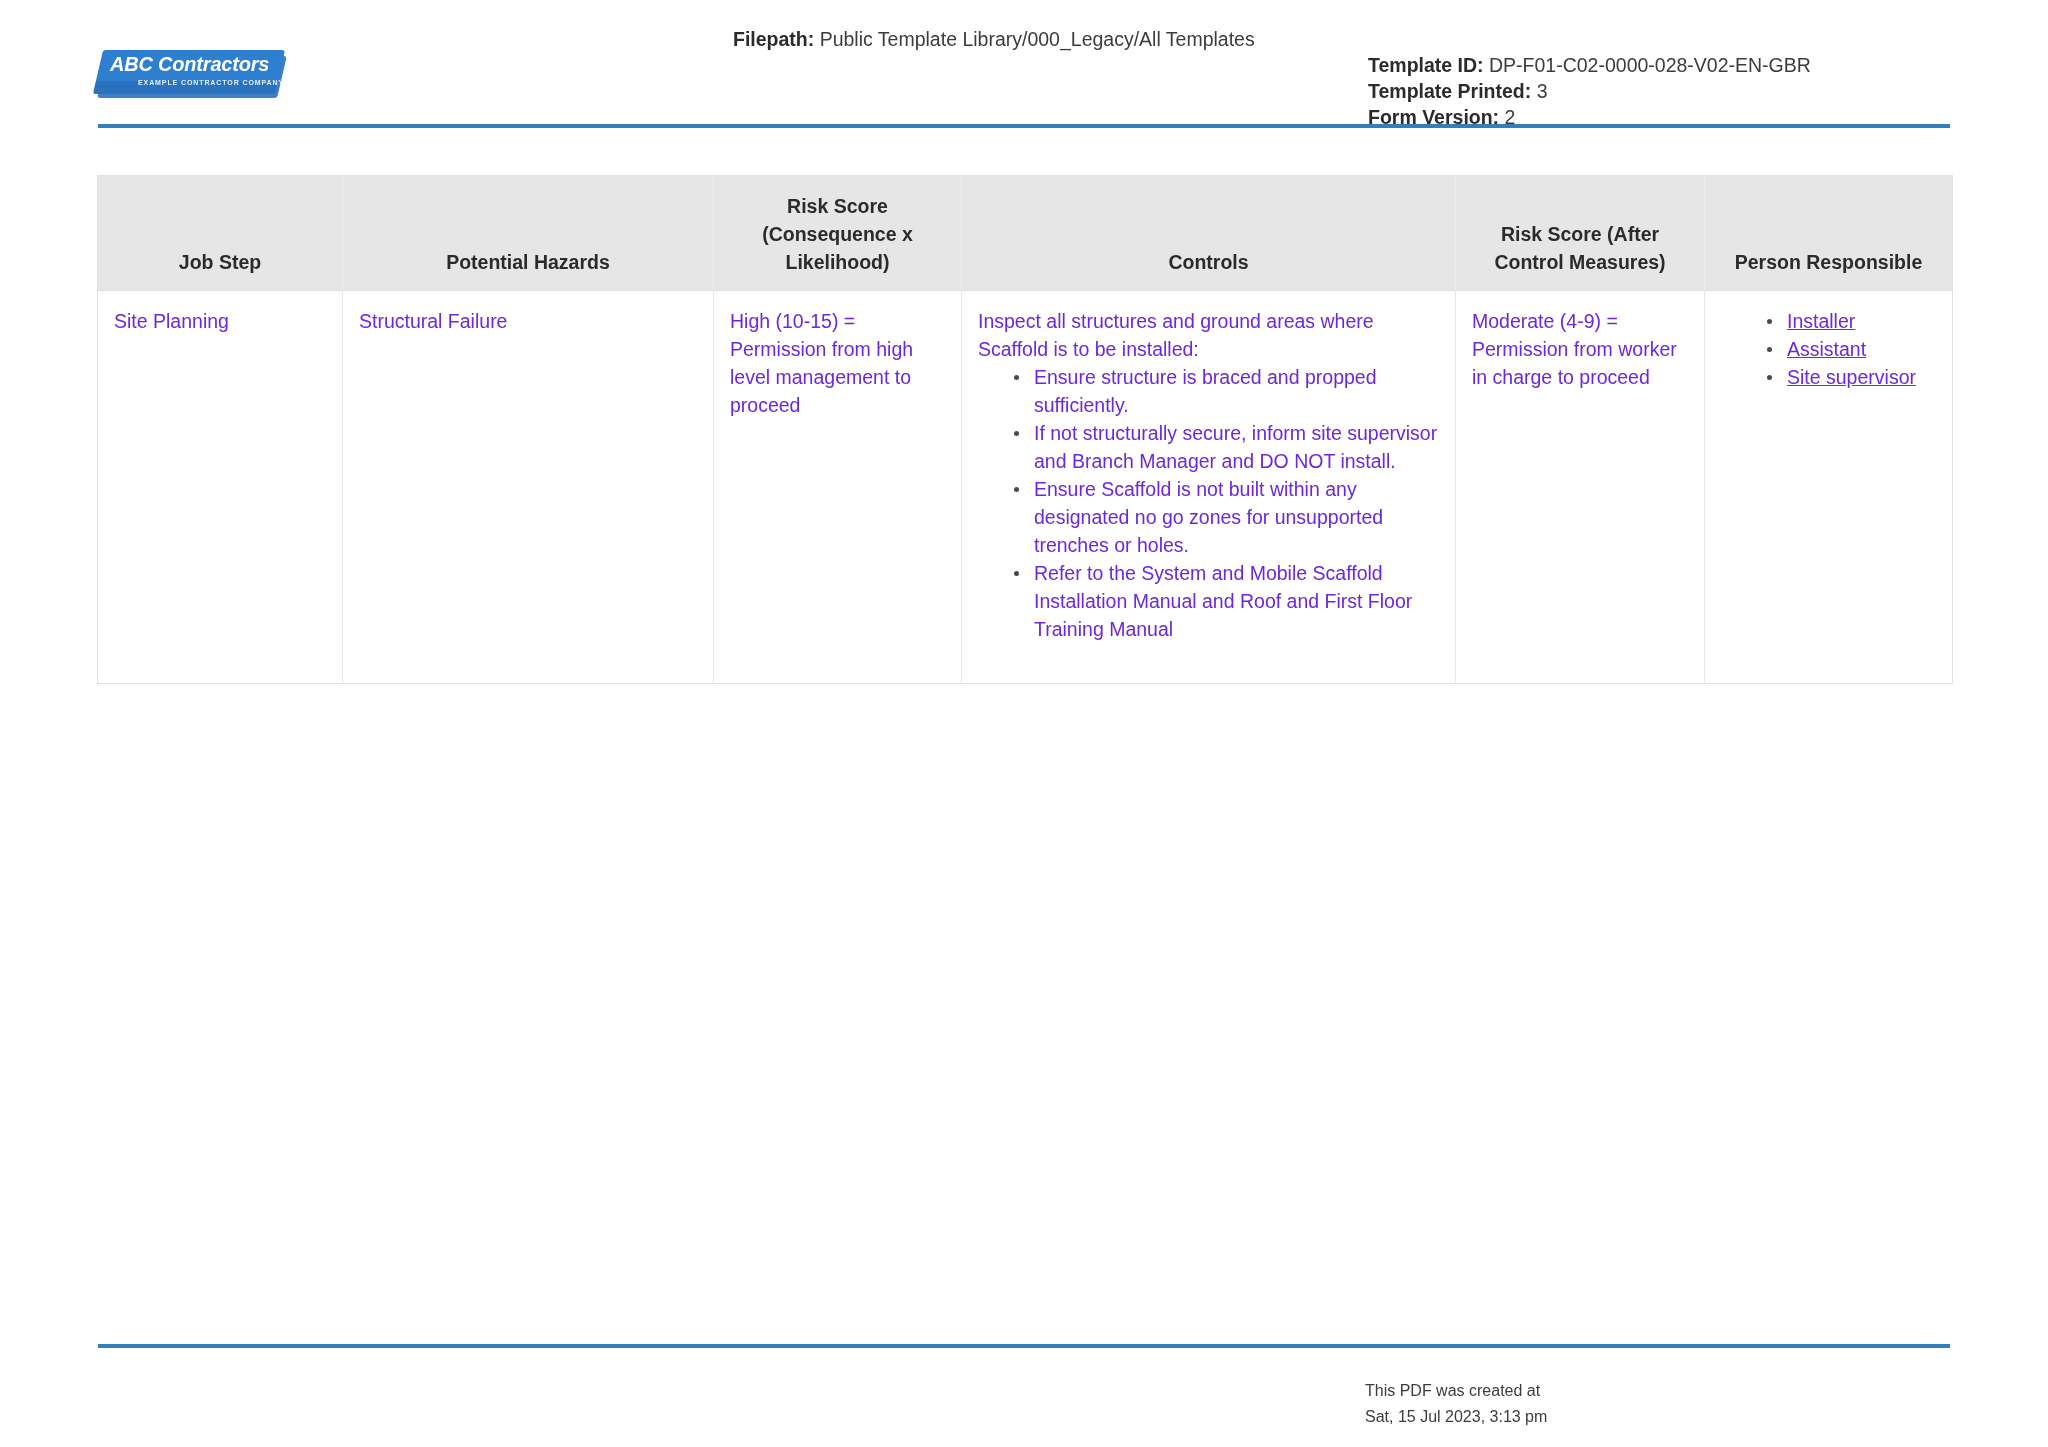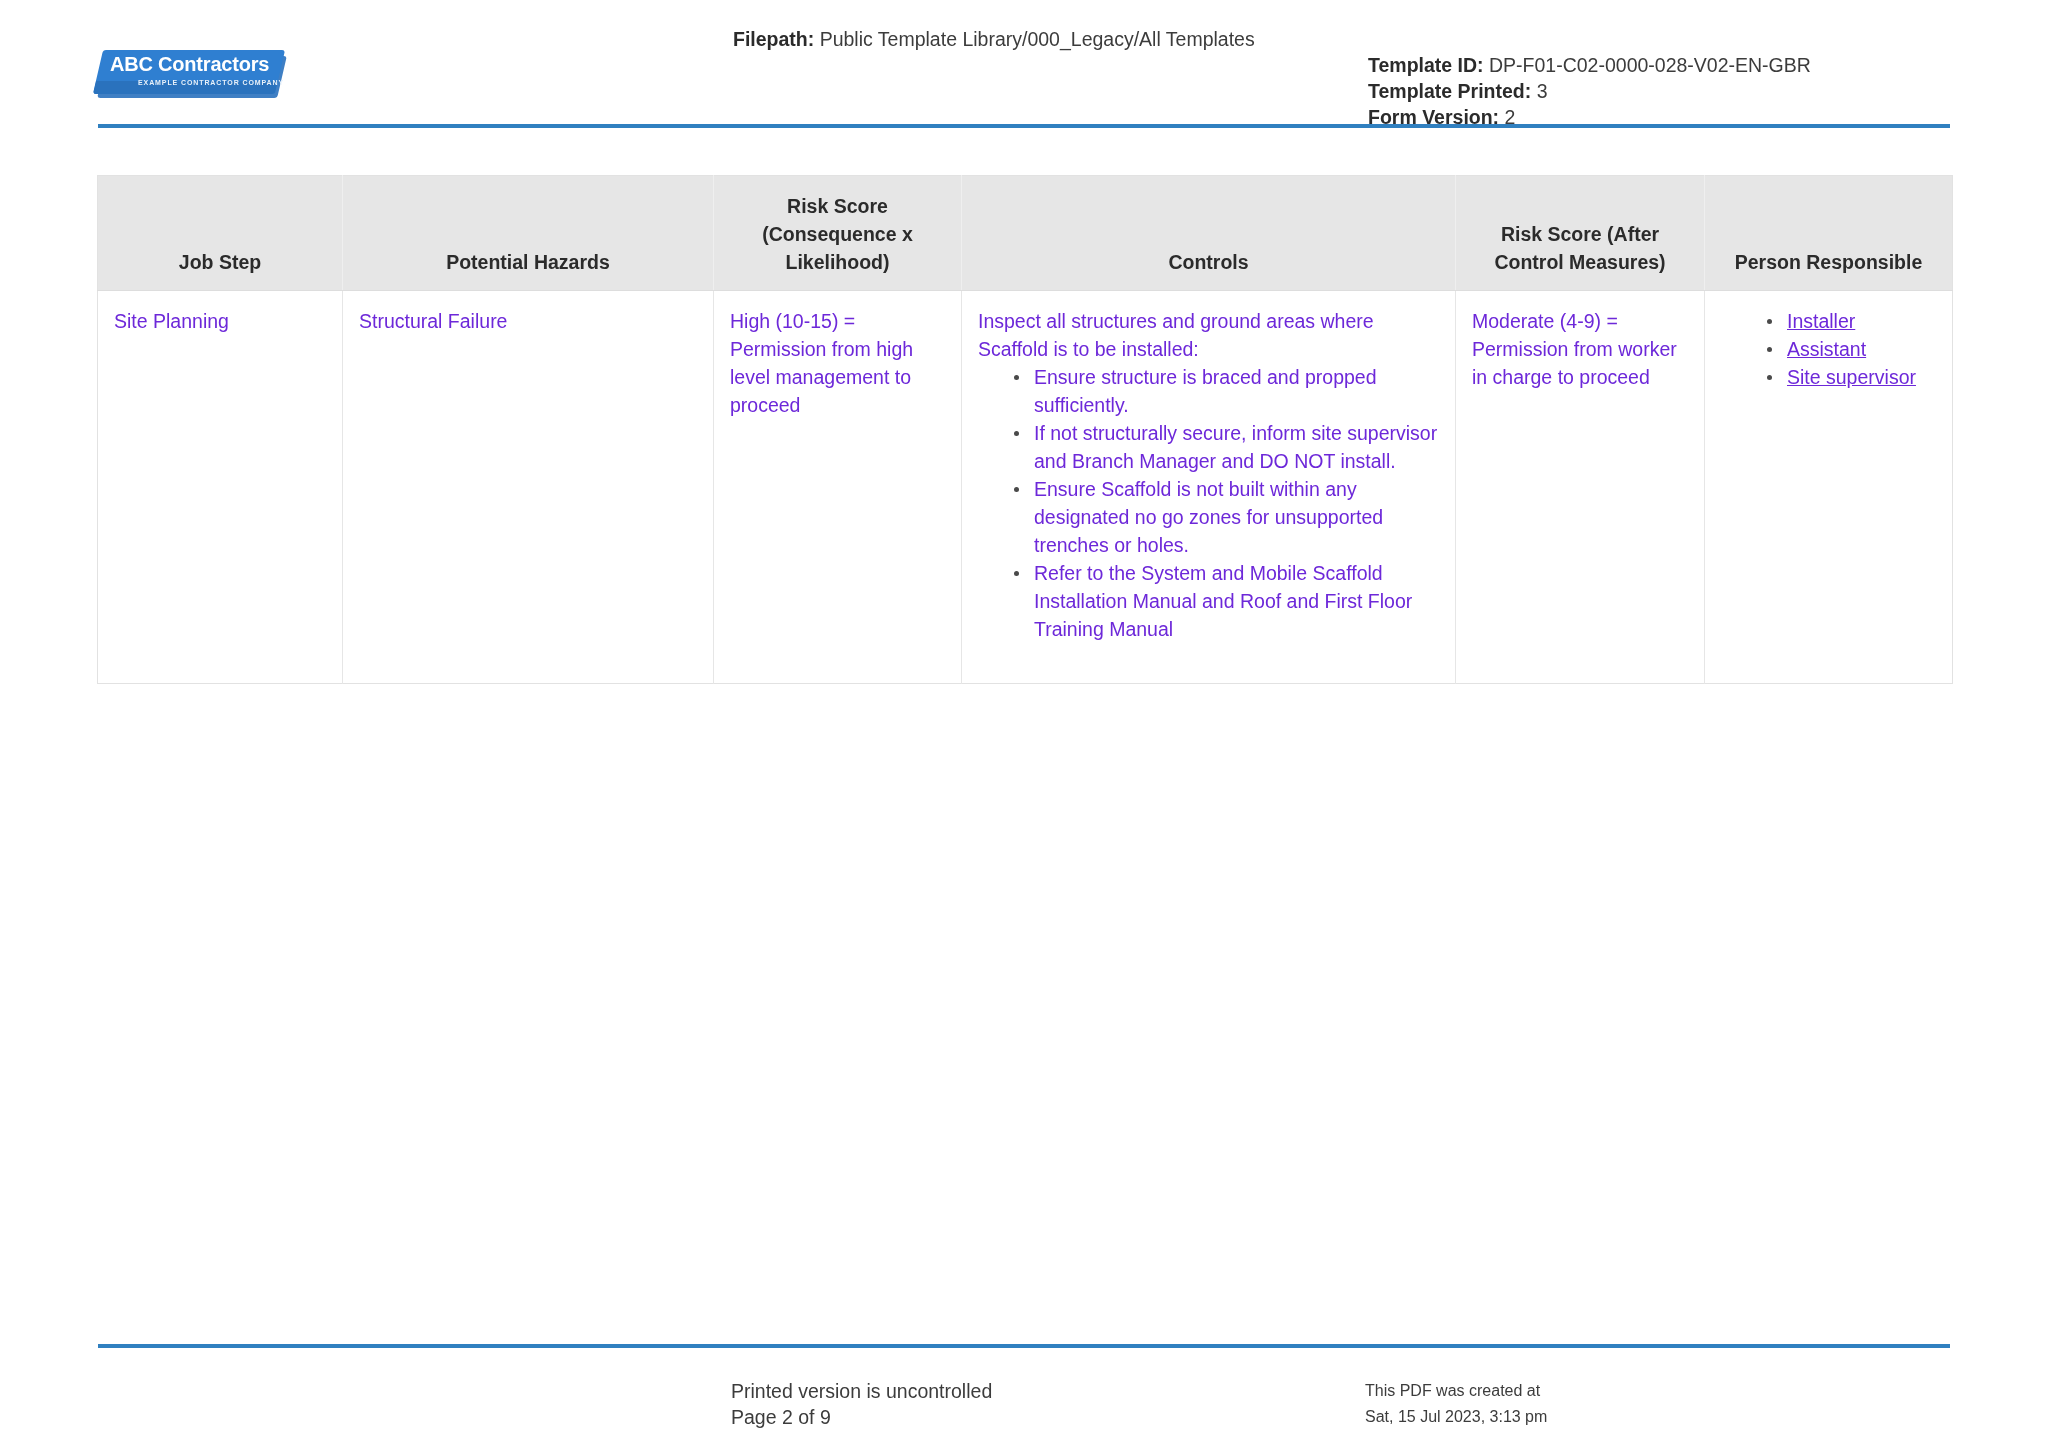--- a/index.html
+++ b/index.html
@@ -69,20 +69,21 @@
     height: 13px;
     background: #2a72bd;
   }
   .logo-text-1 {
     position: absolute;
     left: 12px;
     top: 5px;
     width: 182px;
     font-size: 20px;
     font-weight: bold;
+    font-style: italic;
     color: #ffffff;
     letter-spacing: -0.2px;
     z-index: 3;
     white-space: nowrap;
   }
   .logo-text-2 {
     position: absolute;
     left: 40px;
     top: 31px;
     font-size: 7px;
@@ -318,23 +319,19 @@
               <li>Site supervisor</li>
             </ul>
           </td>
         </tr>
       </tbody>
     </table>
   </div>
 
   <div class="rule-bottom"></div>
 
-  <div class="footer-left">
-    <span class="footer-line">Printed version is uncontrolled</span>
-    <span class="footer-line">Page 2 of 9</span>
-  </div>
 
   <div class="footer-right">
     <span class="footer-line">This PDF was created at</span>
     <span class="footer-line">Sat, 15 Jul 2023, 3:13 pm</span>
   </div>
 
 </div>
 
 </body></html>

